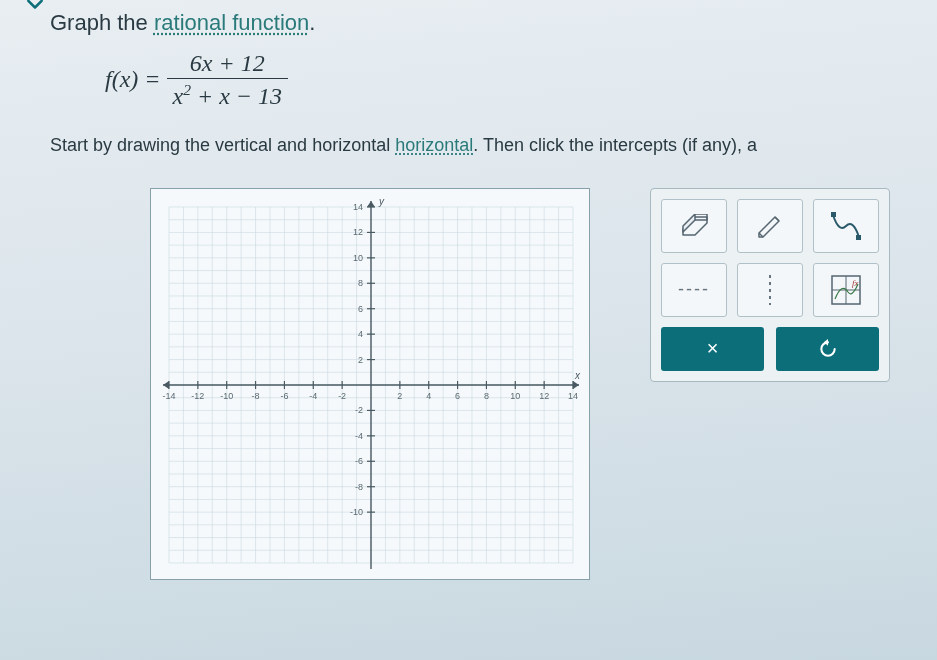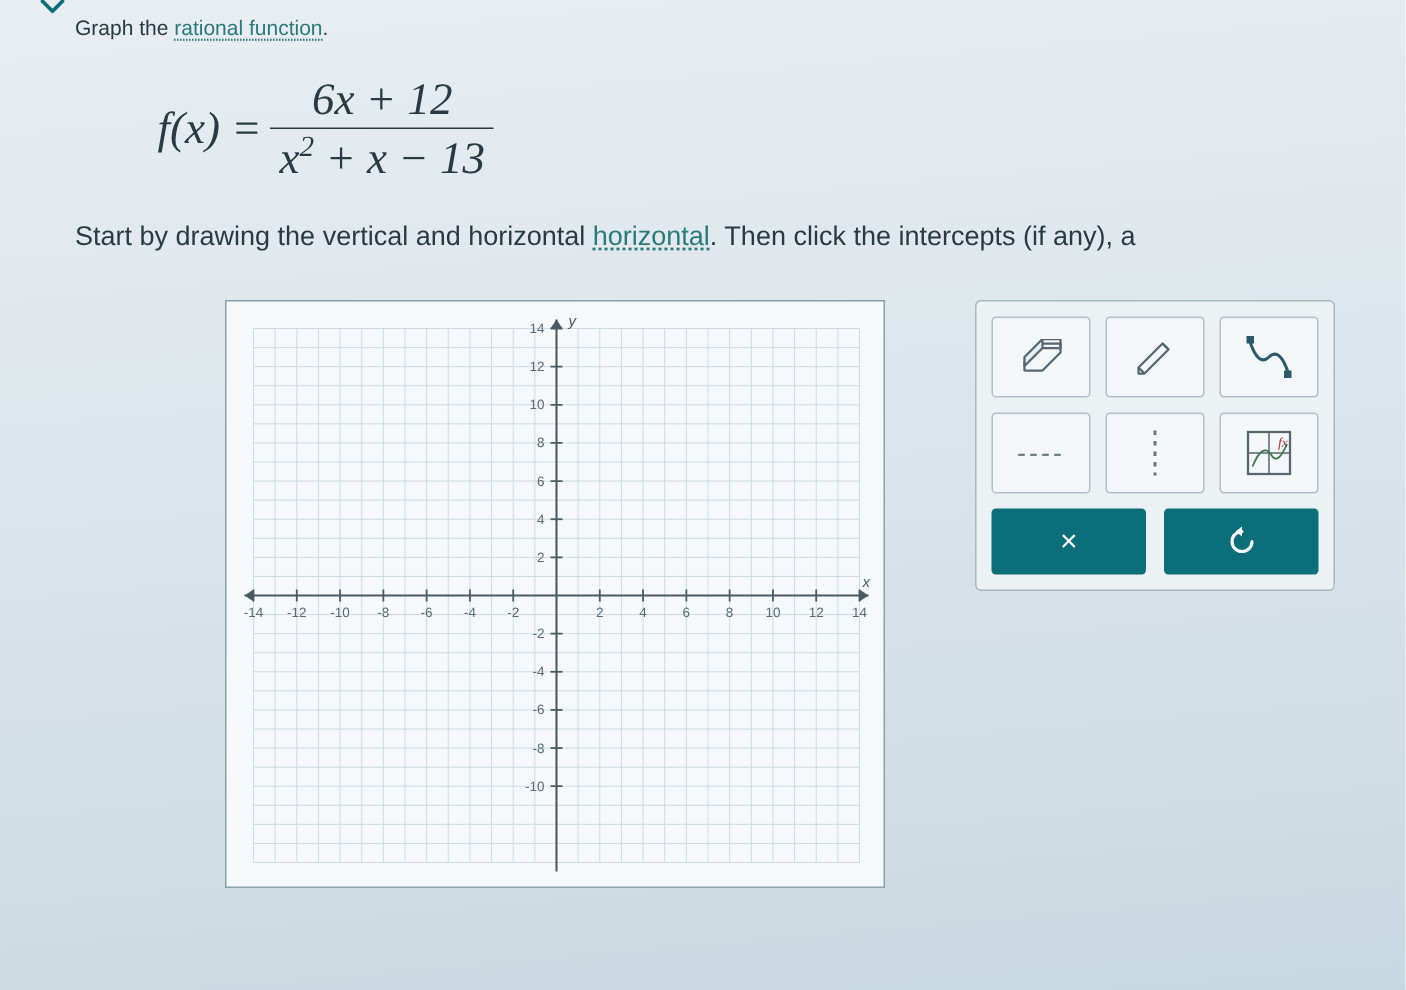--- a/index.html
+++ b/index.html
@@ -18,33 +18,33 @@
     position: relative;
   }
   .chevron {
     position: absolute;
     left: 25px;
     top: -5px;
     width: 20px;
     height: 20px;
   }
   .prompt {
-    font-size: 14px;
-    margin-bottom: 24px;
+    font-size: 22px;
+    margin-bottom: 14px;
     color: #2a3a42;
   }
   .link {
     color: #2a7a7a;
     text-decoration: underline dotted;
     text-underline-offset: 3px;
   }
   .formula {
     font-family: "Times New Roman", Times, serif;
     font-style: italic;
-    font-size: 30px;
+    font-size: 24px;
     margin: 10px 0 22px 55px;
     display: flex;
     align-items: center;
     gap: 6px;
   }
   .frac {
     display: inline-flex;
     flex-direction: column;
     align-items: center;
     font-style: normal;

